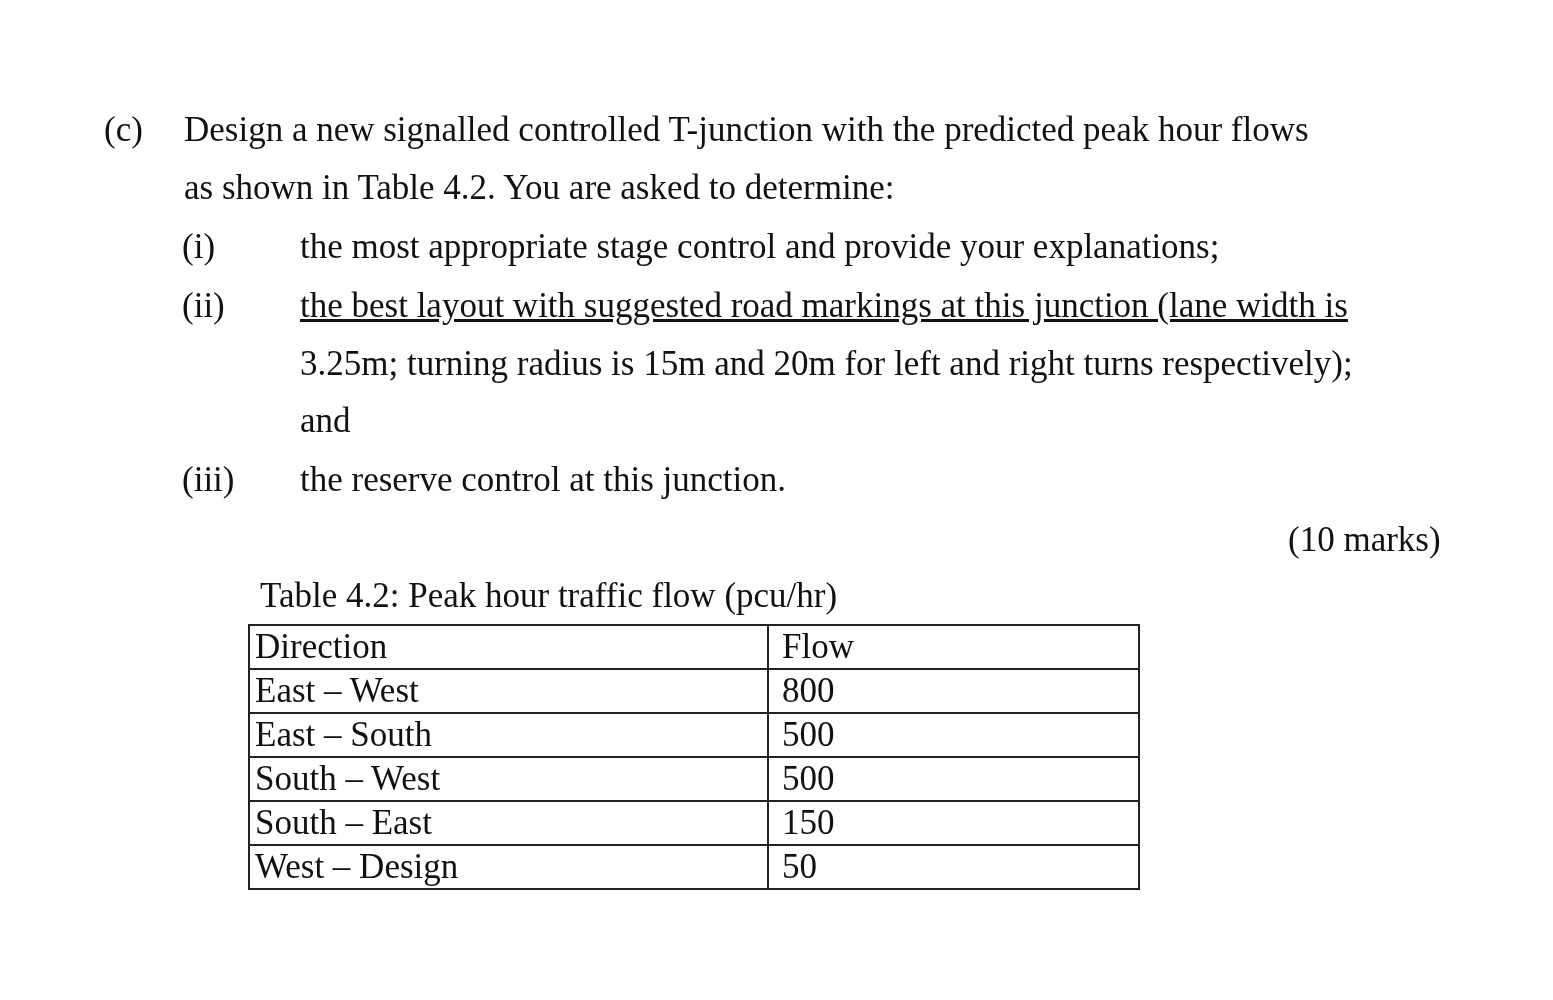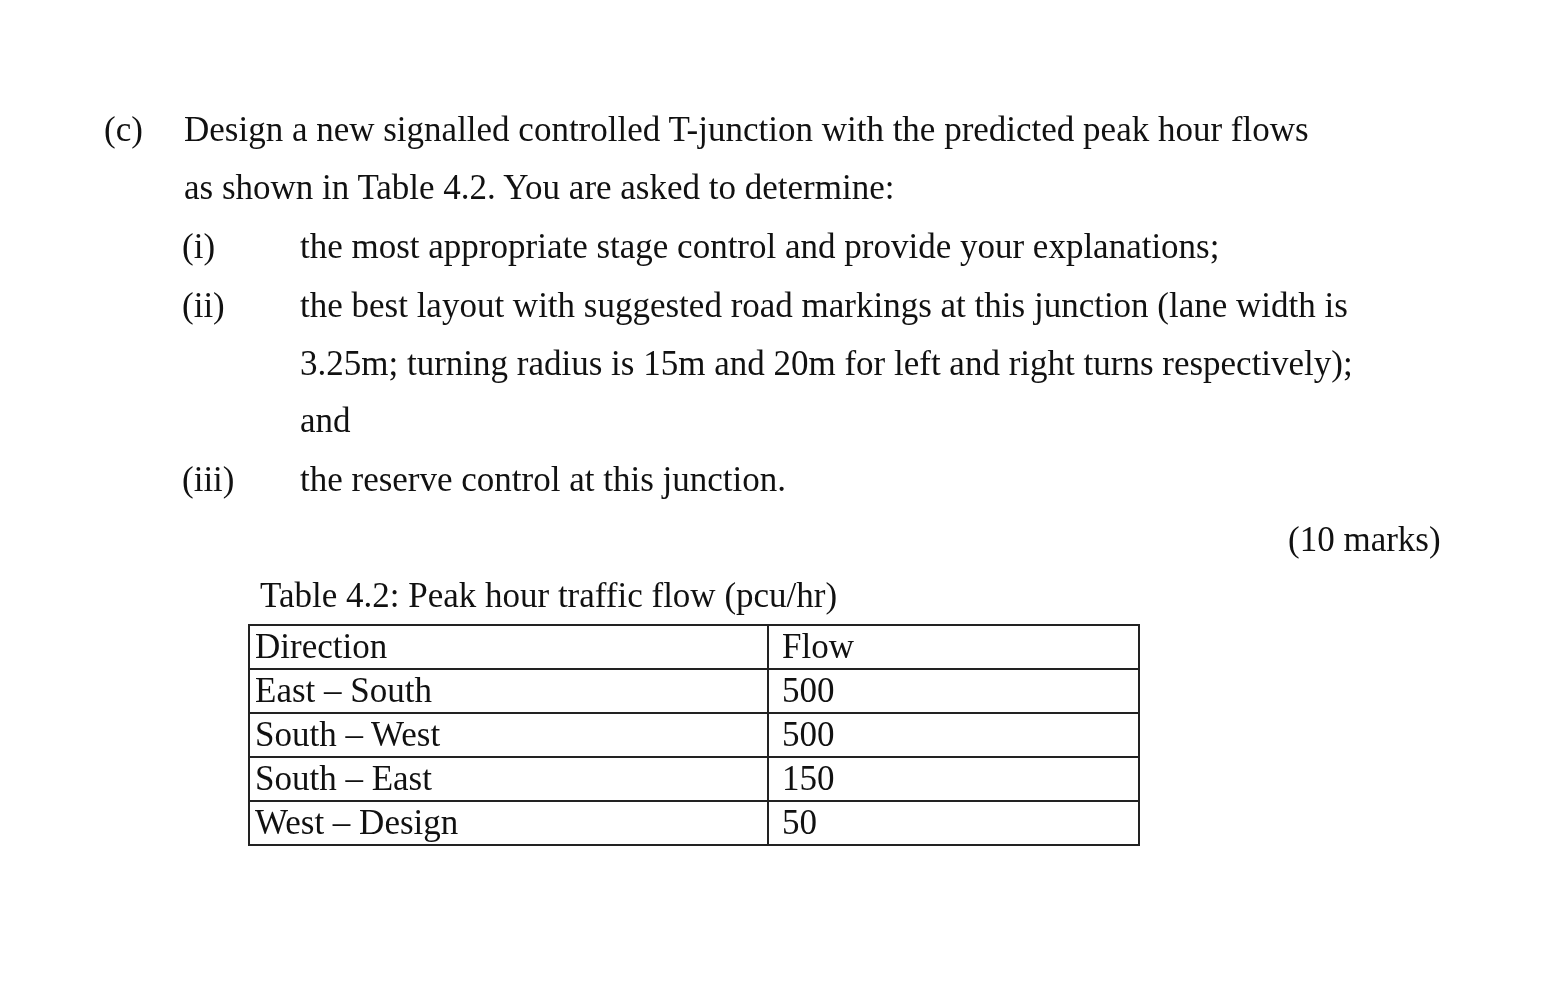--- a/index.html
+++ b/index.html
@@ -15,36 +15,40 @@
 <body>
 
 <div class="abs" style="left:104px;top:112px;">(c)</div>
 <div class="abs" style="left:184px;top:112px;">Design a new signalled controlled T-junction with the predicted peak hour flows</div>
 <div class="abs" style="left:184px;top:170px;">as shown in Table 4.2.  You are asked to determine:</div>
 
 <div class="abs" style="left:182px;top:229px;">(i)</div>
 <div class="abs" style="left:300px;top:229px;">the most appropriate stage control and provide your explanations;</div>
 
 <div class="abs" style="left:182px;top:288px;">(ii)</div>
-<div class="abs" style="left:300px;top:288px;">the best layout with suggested road markings at this junction (lane width is</div>
+<div class="abs" style="left:300px;top:288px;text-decoration:underline;">the best layout with suggested road markings at this junction (lane width is</div>
 <div class="abs" style="left:300px;top:346px;">3.25m; turning radius is 15m and 20m for left and right turns respectively);</div>
 <div class="abs" style="left:300px;top:403px;">and</div>
 
 <div class="abs" style="left:182px;top:462px;">(iii)</div>
 <div class="abs" style="left:300px;top:462px;">the reserve control at this junction.</div>
 
 <div class="abs" style="left:1288px;top:522px;">(10 marks)</div>
 
 <div class="abs" style="left:260px;top:578px;">Table 4.2: Peak hour traffic flow (pcu/hr)</div>
 
 <table>
   <tbody>
       <tr>
     <td class="c1">Direction</td>
     <td class="c2">Flow</td>
+  </tr>
+  <tr>
+    <td class="c1">East – West</td>
+    <td class="c2">800</td>
   </tr>
   <tr>
     <td class="c1">East – South</td>
     <td class="c2">500</td>
   </tr>
   <tr>
     <td class="c1">South – West</td>
     <td class="c2">500</td>
   </tr>
   <tr>

